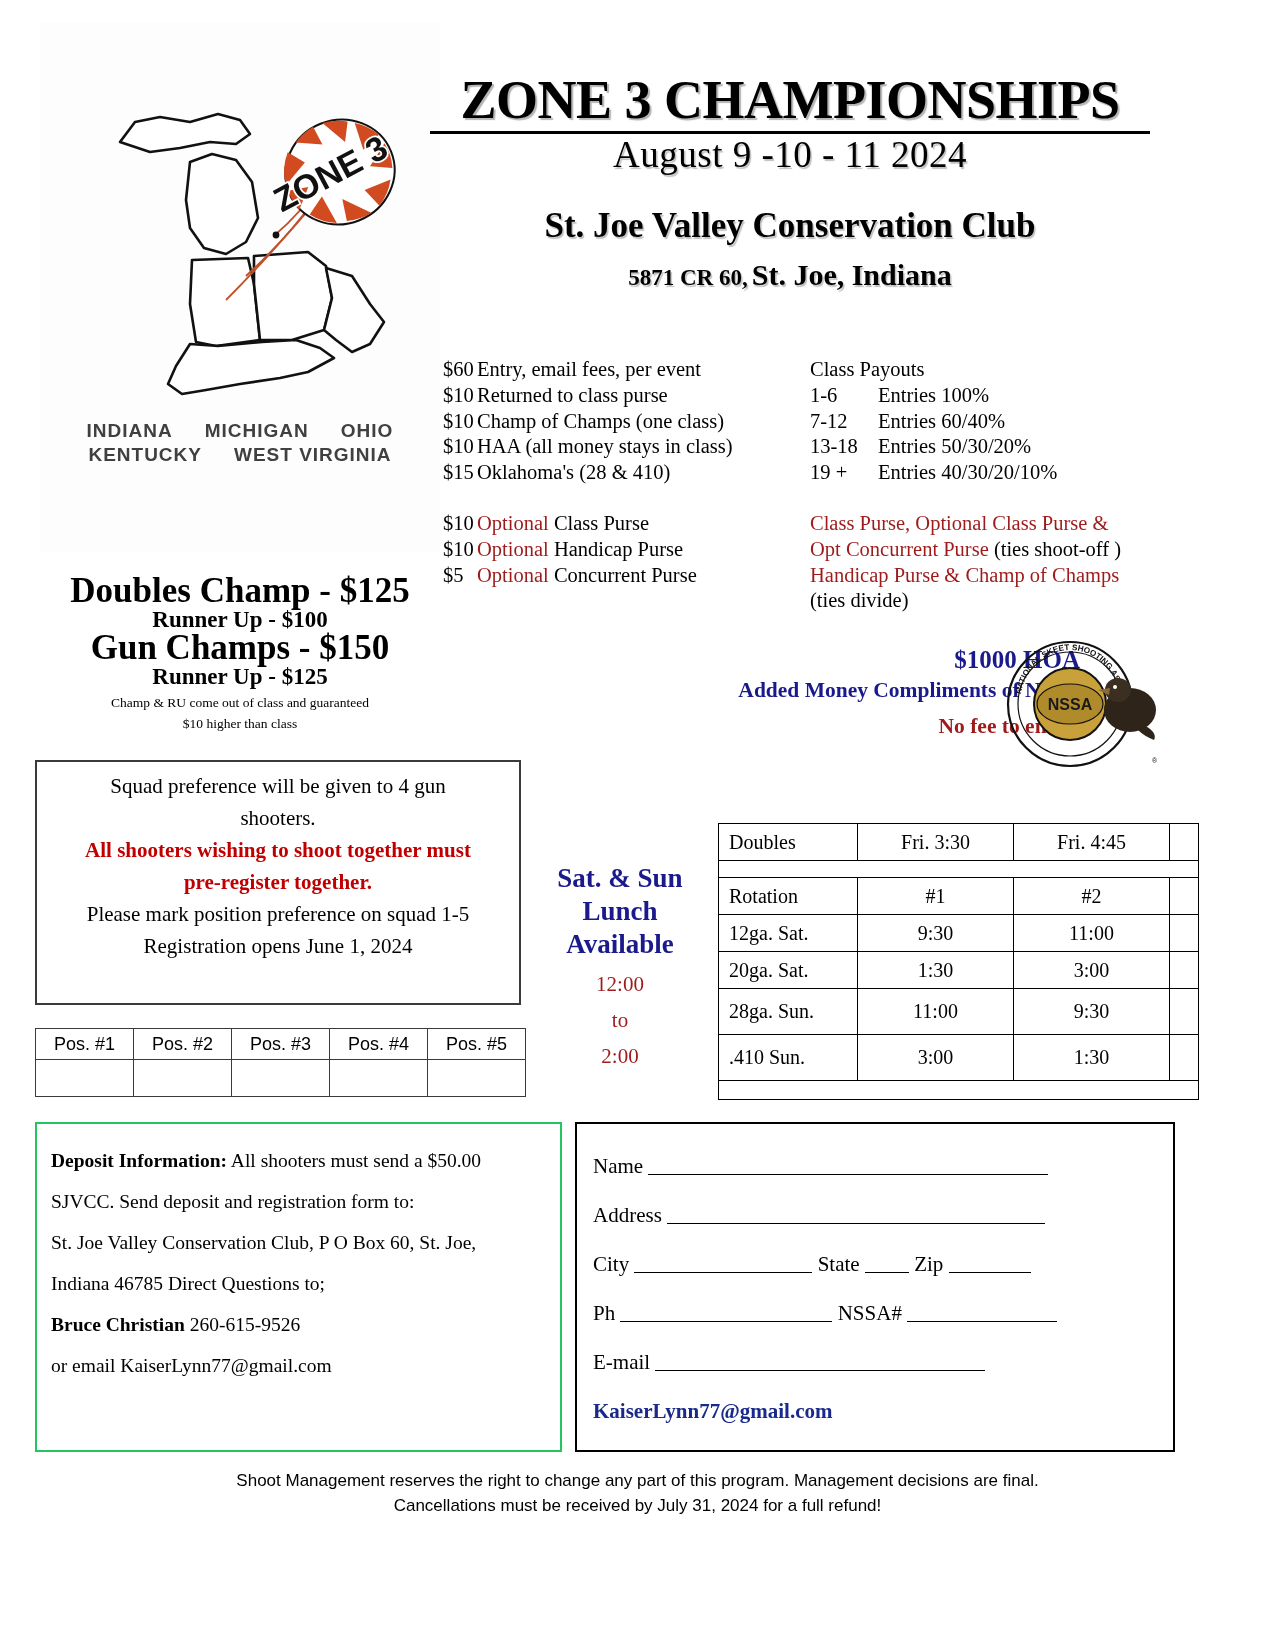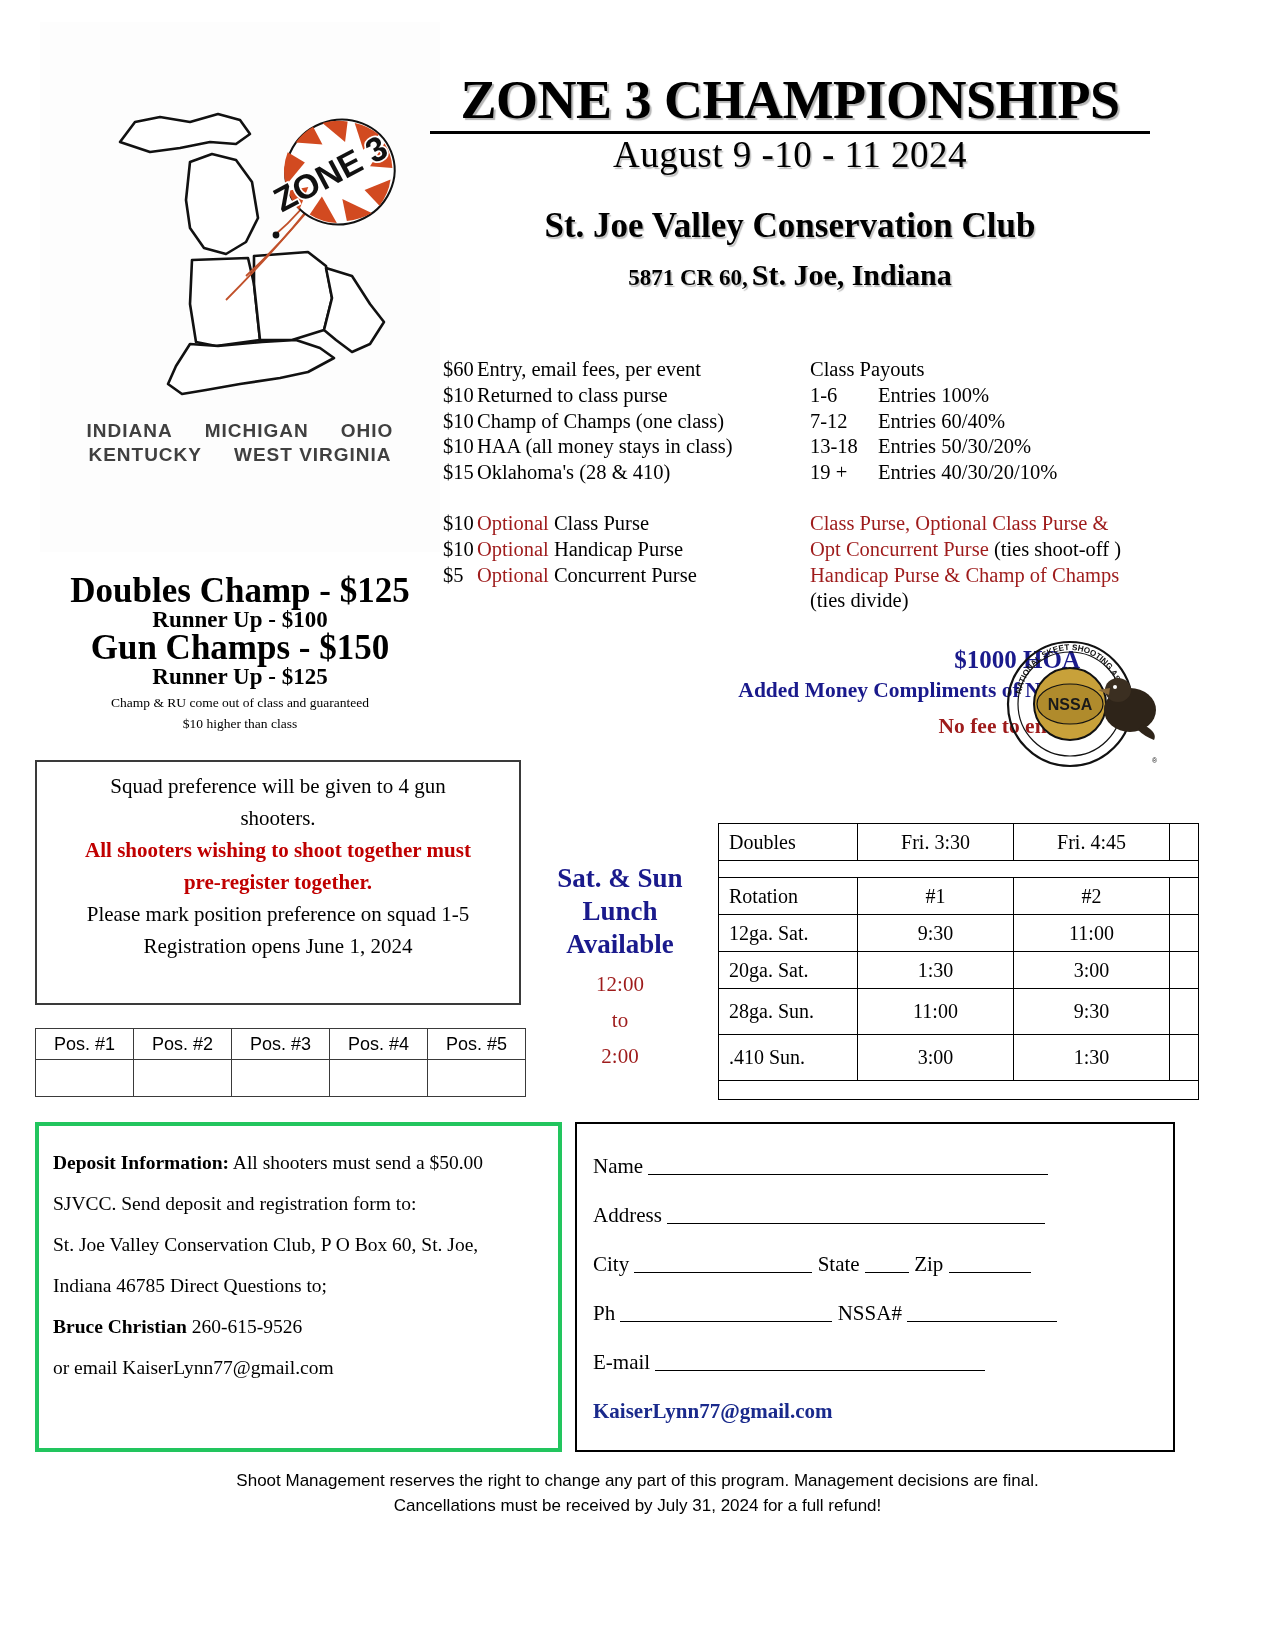--- a/index.html
+++ b/index.html
@@ -86,21 +86,21 @@
   
   #sched{left:718px;top:823px;border-collapse:collapse;}
   #sched td{border:1.5px solid #000;font-size:20px;height:36px;padding:0 10px;}
   #sched td.c1{width:118px;}
   #sched td.c2,#sched td.c3{width:135px;text-align:center;}
   #sched td.c4{width:28px;padding:0;}
   #sched tr.gap td{height:16px;border-top:1.5px solid #000;border-bottom:1.5px solid #000;}
   #sched tr.tall td{height:45px;}
 
   
-  #dep-box{left:35px;top:1122px;width:527px;height:330px;border:4px solid #22c55e;box-sizing:border-box;}
+  #dep-box{left:35px;top:1122px;width:527px;height:330px;border:2px solid #22c55e;box-sizing:border-box;}
   #dep-box .inner{padding:16px 14px 0 14px;font-size:19.5px;line-height:41px;}
   #dep-box b{font-weight:bold;}
 
   
   #form-box{left:575px;top:1122px;width:600px;height:330px;border:2px solid #000;box-sizing:border-box;}
   #form-box .inner{padding:18px 14px 0 16px;font-size:21px;line-height:49px;white-space:nowrap;}
   .ul{display:inline-block;border-bottom:1.6px solid #000;height:20px;vertical-align:-2px;}
   #form-box .mail{color:#1a2a8c;font-weight:bold;font-size:21px;}
 
   

